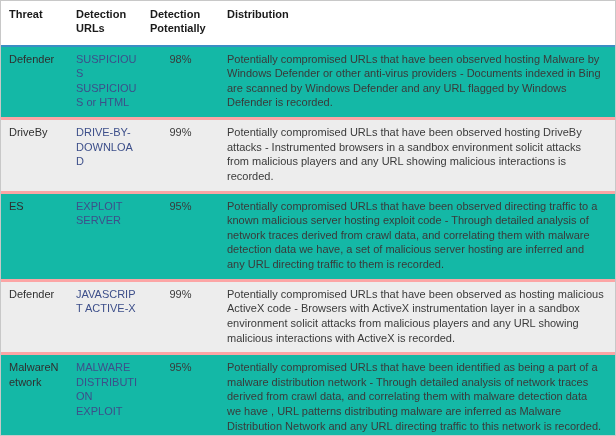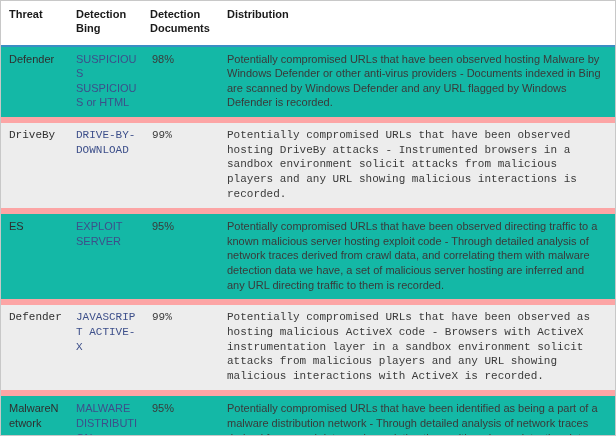--- a/index.html
+++ b/index.html
@@ -45,37 +45,36 @@
     border-bottom: 2px solid #3a8dc4;
     line-height: 1.25;
   }
   thead th.conf-head {
     padding-left: 6px;
   }
   tbody td {
     vertical-align: top;
     padding: 5px 6px 7px 8px;
     line-height: 1.33;
-    border-bottom: 6px solid #fca5a5;
+    border-bottom: 3px solid #fca5a5;
     color: #3a3a3a;
     word-wrap: break-word;
     overflow-wrap: break-word;
   }
   tbody tr.alt td {
     background: #ededed;
-    font-family: Liberation Mono, monospace;
   }
   tbody tr td.threat-cell {
     color: #2f2f2f;
   }
   tbody tr td.type-cell {
     color: #3d4f8a;
   }
   tbody tr td.conf-cell {
-    text-align: left;
+    text-align: center;
     padding-right: 10px;
     color: #3a3a3a;
   }
   tbody tr td.desc-cell {
     color: #3a3a3a;
     padding-right: 11px;
   }
   tbody tr:last-child td {
     border-bottom: none;
   }
@@ -89,25 +88,25 @@
       <col class="c-threat">
       <col class="c-type">
       <col class="c-conf">
       <col class="c-desc">
     </colgroup>
     <thead>
       <tr>
         <th>Threat</th>
         <th>
           <span>Detection</span><br>
-          <span>Bing</span>
+          <span>URLs</span>
         </th>
         <th class="conf-head">
           <span>Detection</span><br>
-          <span>Documents</span>
+          <span>Potentially</span>
         </th>
         <th>Distribution</th>
       </tr>
     </thead>
     <tbody>
       <tr>
         <td class="threat-cell">Defender</td>
         <td class="type-cell">SUSPICIOUS SUSPICIOUS or HTML</td>
         <td class="conf-cell">98%</td>
         <td class="desc-cell">Potentially compromised URLs that have been observed hosting Malware by Windows Defender or other anti-virus providers - Documents indexed in Bing are scanned by Windows Defender and any URL flagged by Windows Defender is recorded.</td>

